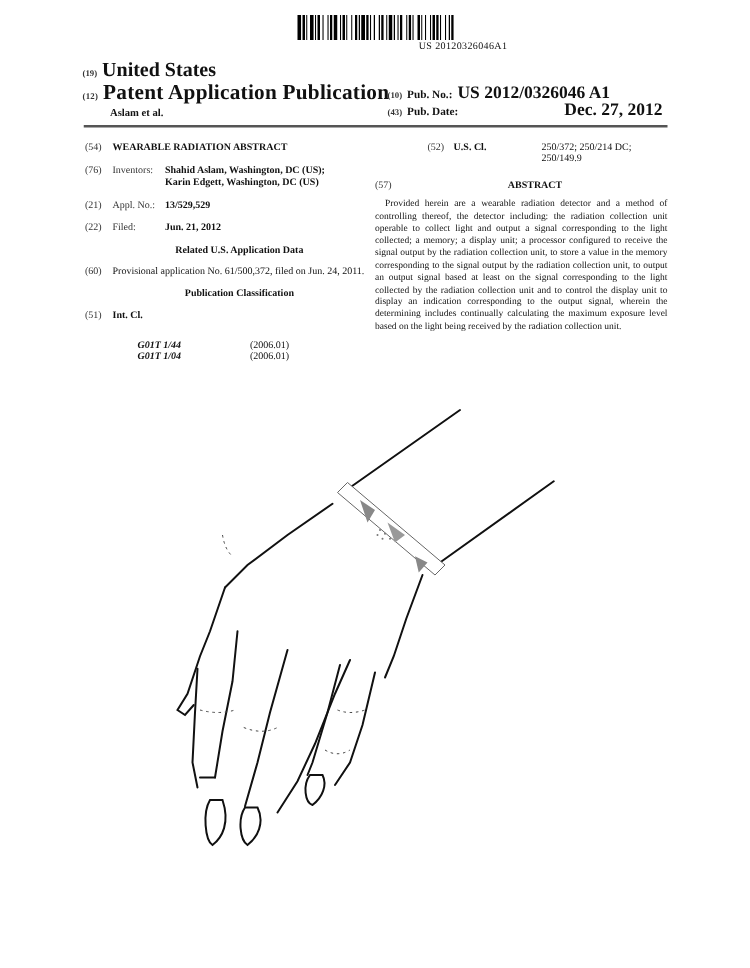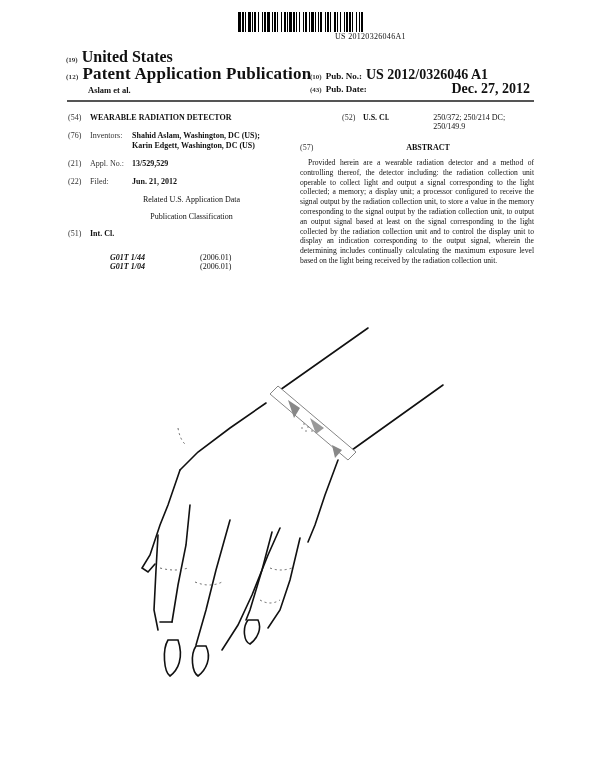--- a/index.html
+++ b/index.html
@@ -17,21 +17,21 @@
   .pubno .big { font-size: 14px; font-weight: bold; margin-left: 4px; }
   .pubdate { left: 310px; top: 84px; font-size: 9px; font-weight: bold; width: 220px; }
   .pubdate .big { font-size: 14px; position: absolute; right: 0; top: -3px; }
   .rule { left: 67px; top: 100px; width: 467px; height: 2px; background: #555; }
   .col-left { left: 68px; top: 113px; width: 225px; font-size: 8px; }
   .field { display: flex; margin-bottom: 8px; line-height: 10px; }
   .field .code { width: 22px; flex: none; color: #333; }
   .field .lbl { width: 42px; flex: none; color: #333; }
   .field .val { flex: 1; }
   .bold { font-weight: bold; }
-  .center-head { text-align: center; font-weight: normal; margin: 4px 0 8px 22px; font-size: 8px; }
+  .center-head { text-align: center; font-weight: bold; margin: 4px 0 8px 22px; font-size: 8px; }
   .cls-row { display: flex; padding-left: 42px; line-height: 9px; }
   .cls-row .c1 { width: 90px; font-style: italic; font-weight: bold; }
   .col-right { left: 300px; top: 113px; width: 234px; font-size: 8px; }
   .uscl { display: flex; margin-bottom: 12px; padding-left: 42px; }
   .uscl .code { width: 22px; color: #333; }
   .uscl .lbl { width: 74px; font-weight: bold; }
   .abstract-head { display: flex; margin-bottom: 6px; }
   .abstract-head .code { width: 22px; color: #333; }
   .abstract-head .t { flex: 1; text-align: center; font-weight: bold; }
   .abstract-body { font-size: 7.6px; line-height: 9.8px; text-align: justify; text-indent: 8px; }
@@ -137,21 +137,21 @@
 </div>
 <div class="abs pubdate">
   <span class="inid">(43)</span><span>Pub. Date:</span><span class="big">Dec. 27, 2012</span>
 </div>
 
 <div class="abs rule"></div>
 
 <div class="abs col-left">
   <div class="field">
     <span class="code">(54)</span>
-    <span class="val bold">WEARABLE RADIATION DETECTOR</span>
+    <span class="val bold">WEARABLE RADIATION ABSTRACT</span>
   </div>
   <div class="field">
     <span class="code">(76)</span>
     <span class="lbl">Inventors:</span>
     <span class="val bold">
       <span>Shahid Aslam, Washington, DC (US);</span><br>
       <span>Karin Edgett, Washington, DC (US)</span>
     </span>
   </div>
   <div class="field">
@@ -159,20 +159,24 @@
     <span class="lbl">Appl. No.:</span>
     <span class="val bold">13/529,529</span>
   </div>
   <div class="field">
     <span class="code">(22)</span>
     <span class="lbl">Filed:</span>
     <span class="val bold">Jun. 21, 2012</span>
   </div>
 
   <div class="center-head">Related U.S. Application Data</div>
+  <div class="field">
+    <span class="code">(60)</span>
+    <span class="val">Provisional application No. 61/500,372, filed on Jun. 24, 2011.</span>
+  </div>
 
   <div class="center-head">Publication Classification</div>
   <div class="field" style="margin-bottom:14px">
     <span class="code">(51)</span>
     <span class="val bold">Int. Cl.</span>
   </div>
   <div class="cls-row">
     <span class="c1">G01T 1/44</span>
     <span>(2006.01)</span>
   </div>

